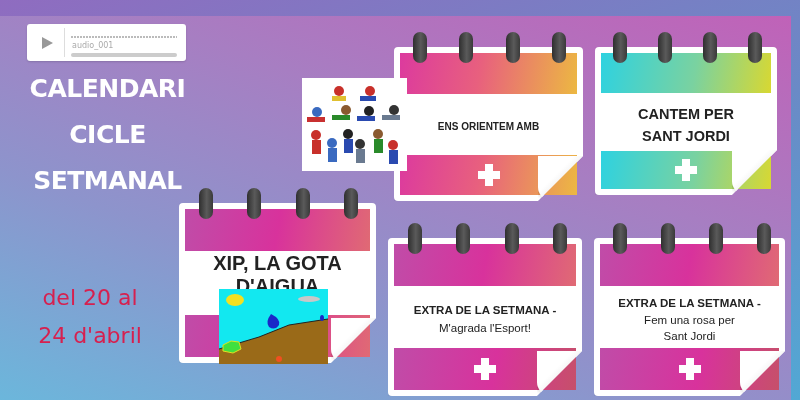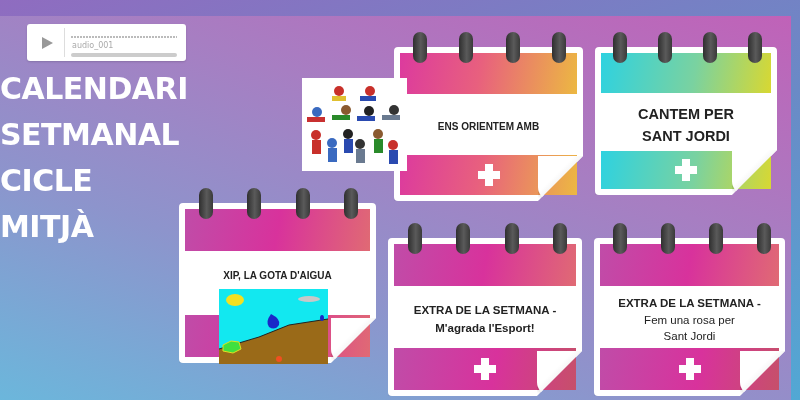--- a/index.html
+++ b/index.html
@@ -32,23 +32,23 @@
   .audio .divider { position:absolute; left:37px; top:4px; width:1px; height:29px; background:#ddd; }
   .audio .wave {
     position:absolute; left:44px; top:12px; width:106px; height:2px;
     background: repeating-linear-gradient(90deg, #bbb 0 2px, transparent 2px 3px);
   }
   .audio .name { position:absolute; left:45px; top:17px; font-size:8px; color:#aaa; font-family:"DejaVu Sans", sans-serif; }
   .audio .bar { position:absolute; left:44px; top:29px; width:106px; height:4px; border-radius:2px; background:#ccc; cursor:pointer; }
 
   
   .title {
-    position:absolute; left:0; top:50px; width:215px; text-align:left;
+    position:absolute; left:0; top:50px; width:215px; text-align:center;
     color:#fff; font-family:"DejaVu Sans", sans-serif; font-weight:bold;
-    font-size:30px; line-height:46px; letter-spacing:-0.5px;
+    font-size:25px; line-height:46px; letter-spacing:-0.5px;
   }
   .title div { white-space:nowrap; }
   .dates {
     position:absolute; left:0; top:263px; width:180px; text-align:center;
     color:#d6204f; font-size:22px; line-height:38px;
     font-family:"DejaVu Sans", sans-serif;
   }
 
   
   .card { position:absolute; cursor:pointer; }
@@ -97,25 +97,28 @@
   <div class="audio">
     <div class="play"></div>
     <div class="divider"></div>
     <div class="wave"></div>
     <div class="name">audio_001</div>
     <div class="bar"></div>
   </div>
 
   <div class="title">
     <div>CALENDARI</div>
+    <div>CICLE</div>
     <div>SETMANAL</div>
-    <div>CICLE</div>
-    <div>MITJÀ</div>
-  </div>
-
+  </div>
+
+  <div class="dates">
+    <div>del 20 al</div>
+    <div>24 d'abril</div>
+  </div>
 
   <div class="card" style="left:394px; top:16px; width:189px; height:169px;">
     <div class="frame"></div>
     <div class="band-top warm"></div>
     <div class="text" style="top:62px; height:66px; font-size:10px; line-height:22px;">
       <div>
           <div>ENS ORIENTEM AMB</div>
         </div>
     </div>
     <div class="band-bot warm">
@@ -143,40 +146,40 @@
     <div class="curl"></div>
     <div class="ring" style="left:18px;"></div>
     <div class="ring" style="left:63px;"></div>
     <div class="ring" style="left:108px;"></div>
     <div class="ring" style="left:153px;"></div>
   </div>
 
   <div class="card" style="left:179px; top:172px; width:197px; height:175px;">
     <div class="frame"></div>
     <div class="band-top mag" style="height:42px;"></div>
-    <div class="text" style="top:70px; height:34px; font-size:10px;">
+    <div class="text" style="top:70px; height:34px; font-size:20px;">
       <div>XIP, LA GOTA D'AIGUA</div>
     </div>
     <div class="band-bot mag" style="height:42px;">
       <div class="plus"></div>
     </div>
     <div class="curl"></div>
     <div class="ring" style="left:20px;"></div>
     <div class="ring" style="left:68px;"></div>
     <div class="ring" style="left:117px;"></div>
     <div class="ring" style="left:165px;"></div>
   </div>
 
   <div class="card" style="left:388px; top:207px; width:194px; height:173px;">
     <div class="frame"></div>
     <div class="band-top mag" style="height:42px;"></div>
     <div class="text" style="top:66px; height:60px; font-size:11.5px; line-height:18px;">
       <div>
           <div>EXTRA DE LA SETMANA -</div>
-          <div style="font-weight:bold;text-align:center;">M'agrada l'Esport!</div>
+          <div style="font-weight:normal;text-align:center;">M'agrada l'Esport!</div>
         </div>
     </div>
     <div class="band-bot mag2" style="height:42px;">
       <div class="plus"></div>
     </div>
     <div class="curl"></div>
     <div class="ring" style="left:20px;"></div>
     <div class="ring" style="left:68px;"></div>
     <div class="ring" style="left:117px;"></div>
     <div class="ring" style="left:165px;"></div>

